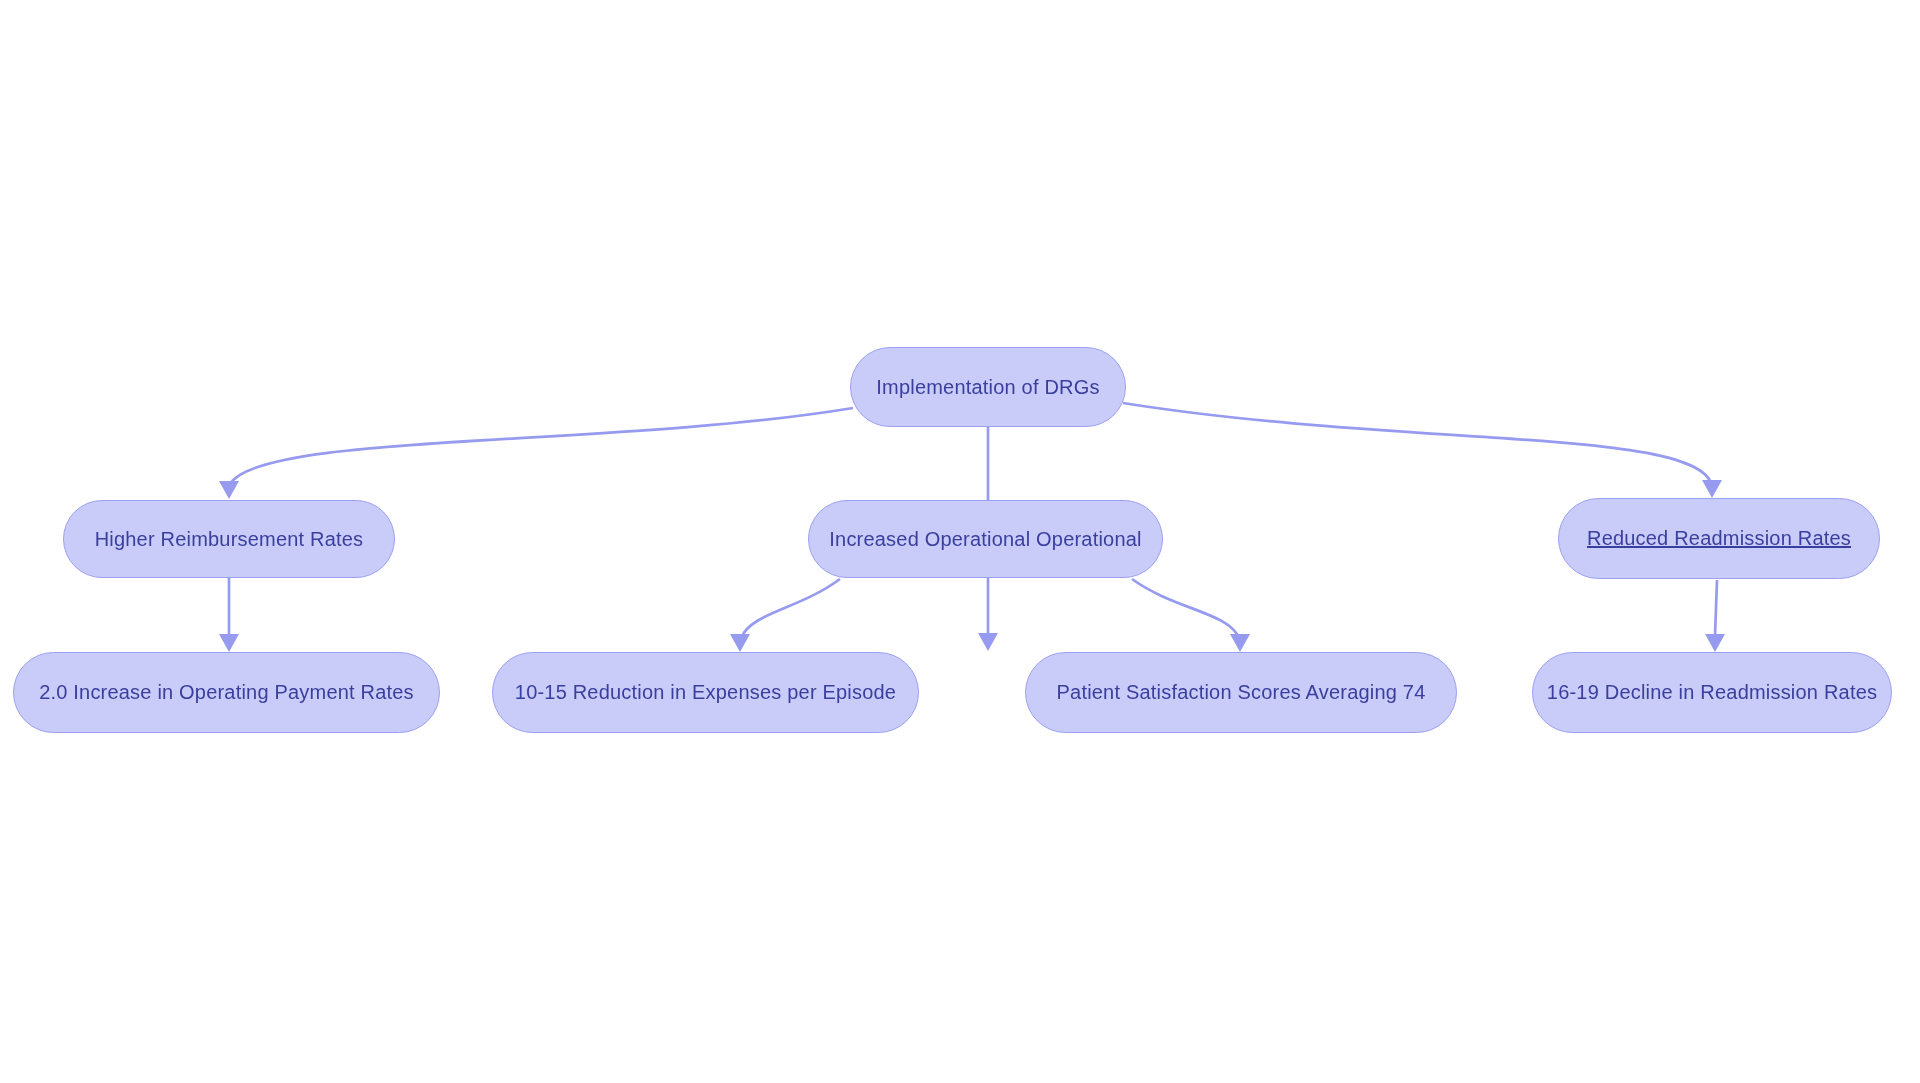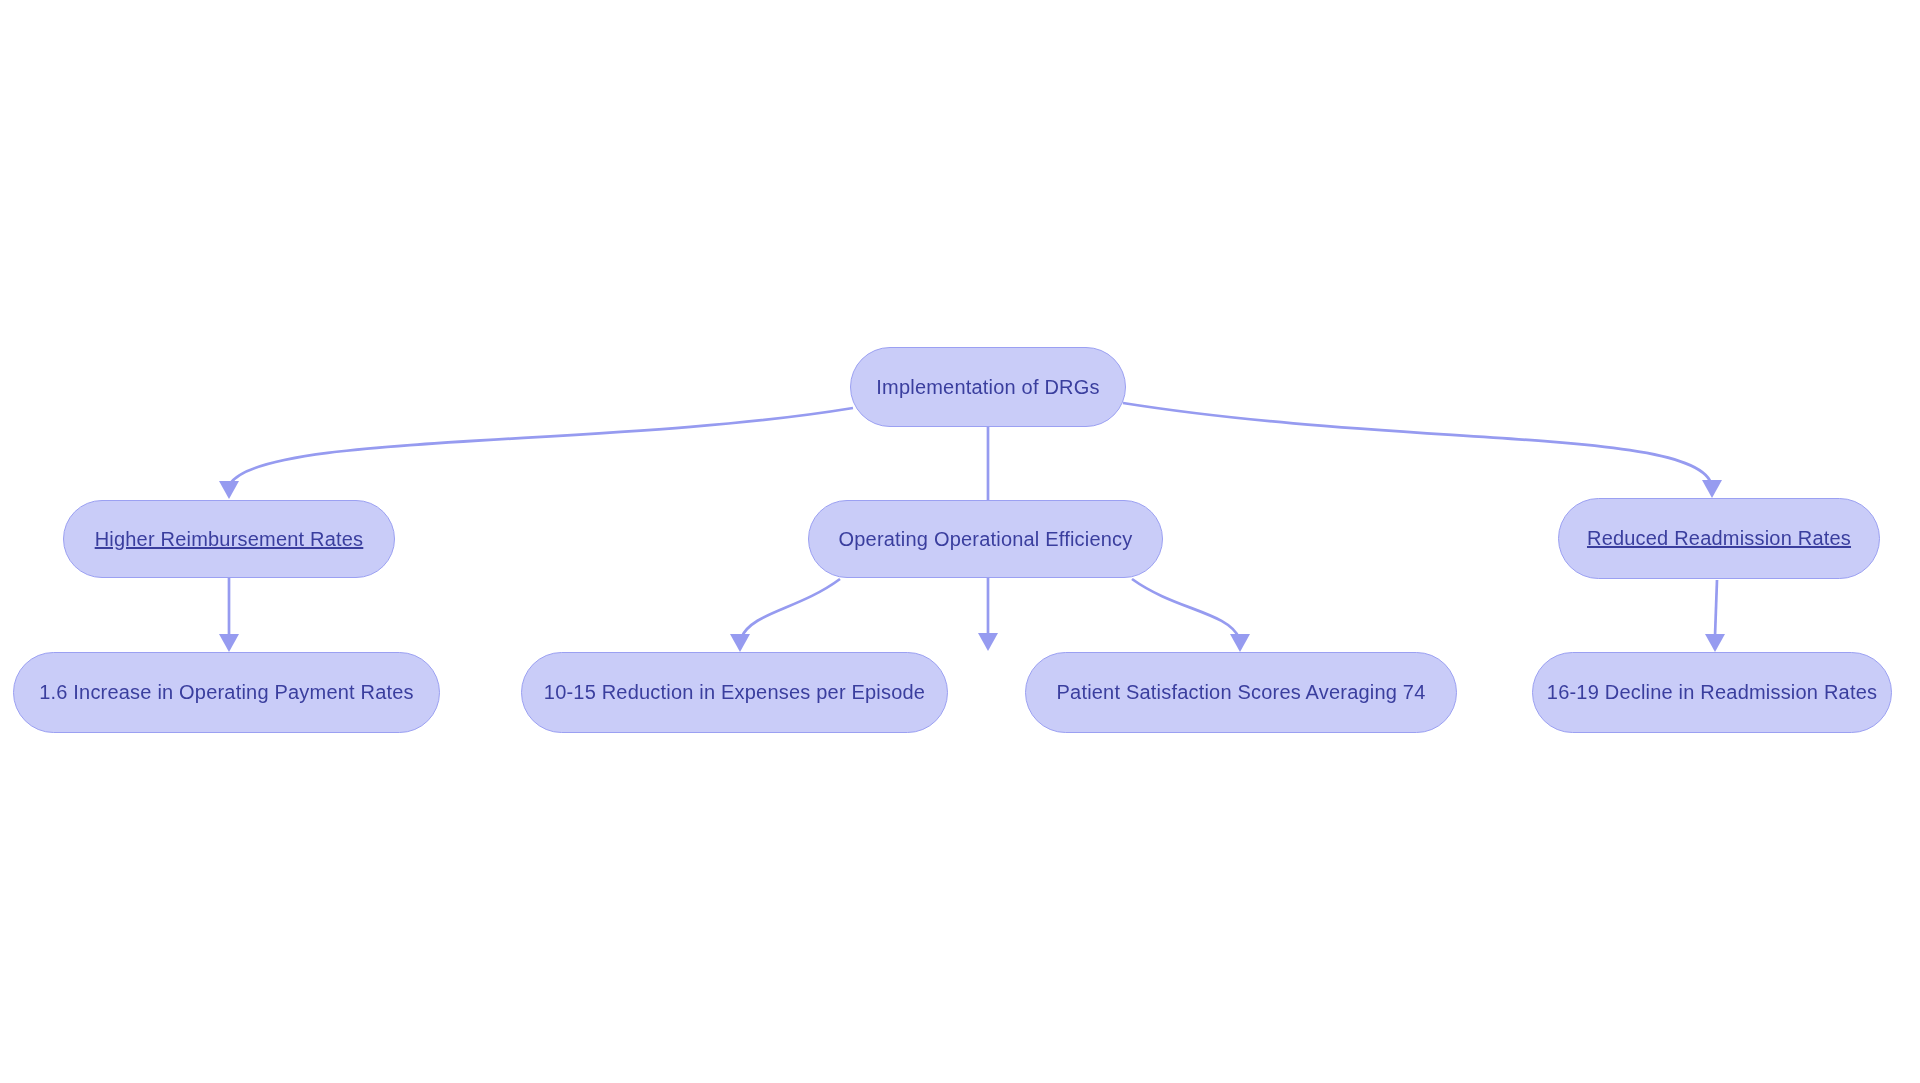--- a/index.html
+++ b/index.html
@@ -37,25 +37,25 @@
     letter-spacing: 0.2px;
     white-space: nowrap;
     cursor: default;
   }
   .node span {
     display: inline-block;
     padding: 0 20px;
   }
   
   #n-root        { left: 850px;  top: 347px; width: 276px; height: 80px; }
-  #n-reimb       { left: 63px;   top: 500px; width: 332px; height: 78px; text-decoration: underline; }
+  #n-reimb       { left: 63px;   top: 500px; width: 332px; height: 78px; }
   #n-effic       { left: 808px;  top: 500px; width: 355px; height: 78px; }
   #n-readm       { left: 1558px; top: 498px; width: 322px; height: 81px; text-decoration: underline; }
   #n-payment     { left: 13px;   top: 652px; width: 427px; height: 81px; }
-  #n-expenses    { left: 521px;  top: 652px; width: 427px; height: 81px; }
+  #n-expenses    { left: 492px;  top: 652px; width: 427px; height: 81px; }
   #n-satisf      { left: 1025px; top: 652px; width: 432px; height: 81px; }
   #n-decline     { left: 1532px; top: 652px; width: 360px; height: 81px; }
 </style>
 </head>
 <body>
 
 <div class="canvas">
 
   <svg class="edges" viewBox="0 0 1920 1083" xmlns="http://www.w3.org/2000/svg">
     <g stroke="#969bf0" stroke-width="2.7" fill="none">
@@ -80,29 +80,29 @@
 
   <div id="n-root" class="node">
     <span>Implementation of DRGs</span>
   </div>
 
   <div id="n-reimb" class="node">
     <span>Higher Reimbursement Rates</span>
   </div>
 
   <div id="n-effic" class="node">
-    <span>Operating Operational Efficiency</span>
+    <span>Increased Operational Operational</span>
   </div>
 
   <div id="n-readm" class="node">
     <span>Reduced Readmission Rates</span>
   </div>
 
   <div id="n-payment" class="node">
-    <span>1.6 Increase in Operating Payment Rates</span>
+    <span>2.0 Increase in Operating Payment Rates</span>
   </div>
 
   <div id="n-expenses" class="node">
     <span>10-15 Reduction in Expenses per Episode</span>
   </div>
 
   <div id="n-satisf" class="node">
     <span>Patient Satisfaction Scores Averaging 74</span>
   </div>
 

